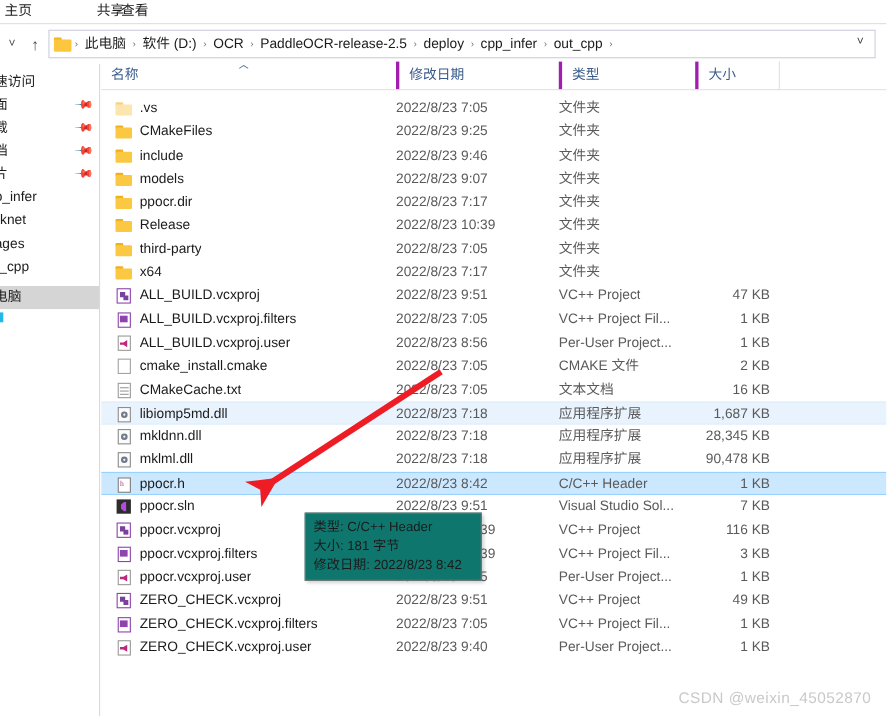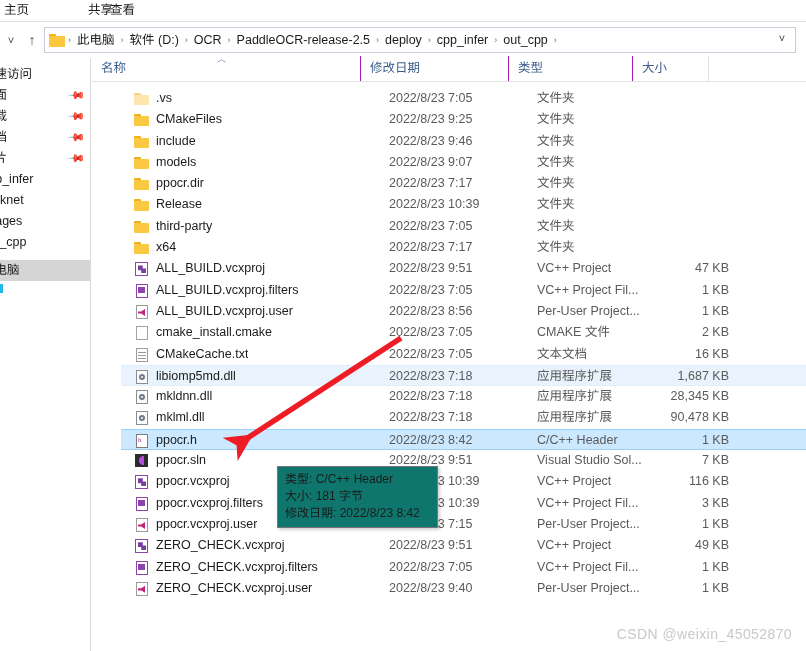--- a/index.html
+++ b/index.html
@@ -185,21 +185,21 @@
     top: 0;
     height: 25px;
     line-height: 25px;
     font-size: 12.5px;
     color: #3b5d8c;
     padding-left: 9px;
     box-sizing: border-box;
     cursor: default;
     white-space: nowrap;
   }
-  .col-head + .col-head { border-left: 1px solid #a21caf; }
+  .col-head + .col-head { border-left: 3px solid #a21caf; }
   #head-name { left: 0;   width: 268px; }
   #head-date { left: 268px; width: 148px; }
   #head-type { left: 416px; width: 124px; }
   #head-size { left: 540px; width: 76px; }
   #head-extra{ left: 616px; width: 98px; border-left: 1px solid #e2e2e2; }
   #sort-arrow {
     position: absolute;
     left: 125px; top: -2px;
     font-size: 9px;
     color: #4a6fa5;
@@ -213,21 +213,20 @@
     left: 92px; top: 88px;
     width: 714px; height: 520px;
     background: #ffffff;
     overflow: hidden;
   }
   .file-row {
     position: relative;
     height: 21.3px;
     cursor: default;
     box-sizing: border-box;
-    margin-left: 29px;
   }
   .file-row.hovered {
     background: #e8f3fd;
     border-top: 1px solid #e0eefa;
     border-bottom: 1px solid #e0eefa;
   }
   .file-row.selected {
     background: #cce8ff;
     border-top: 1px solid #99d1ff;
     border-bottom: 1px solid #99d1ff;

